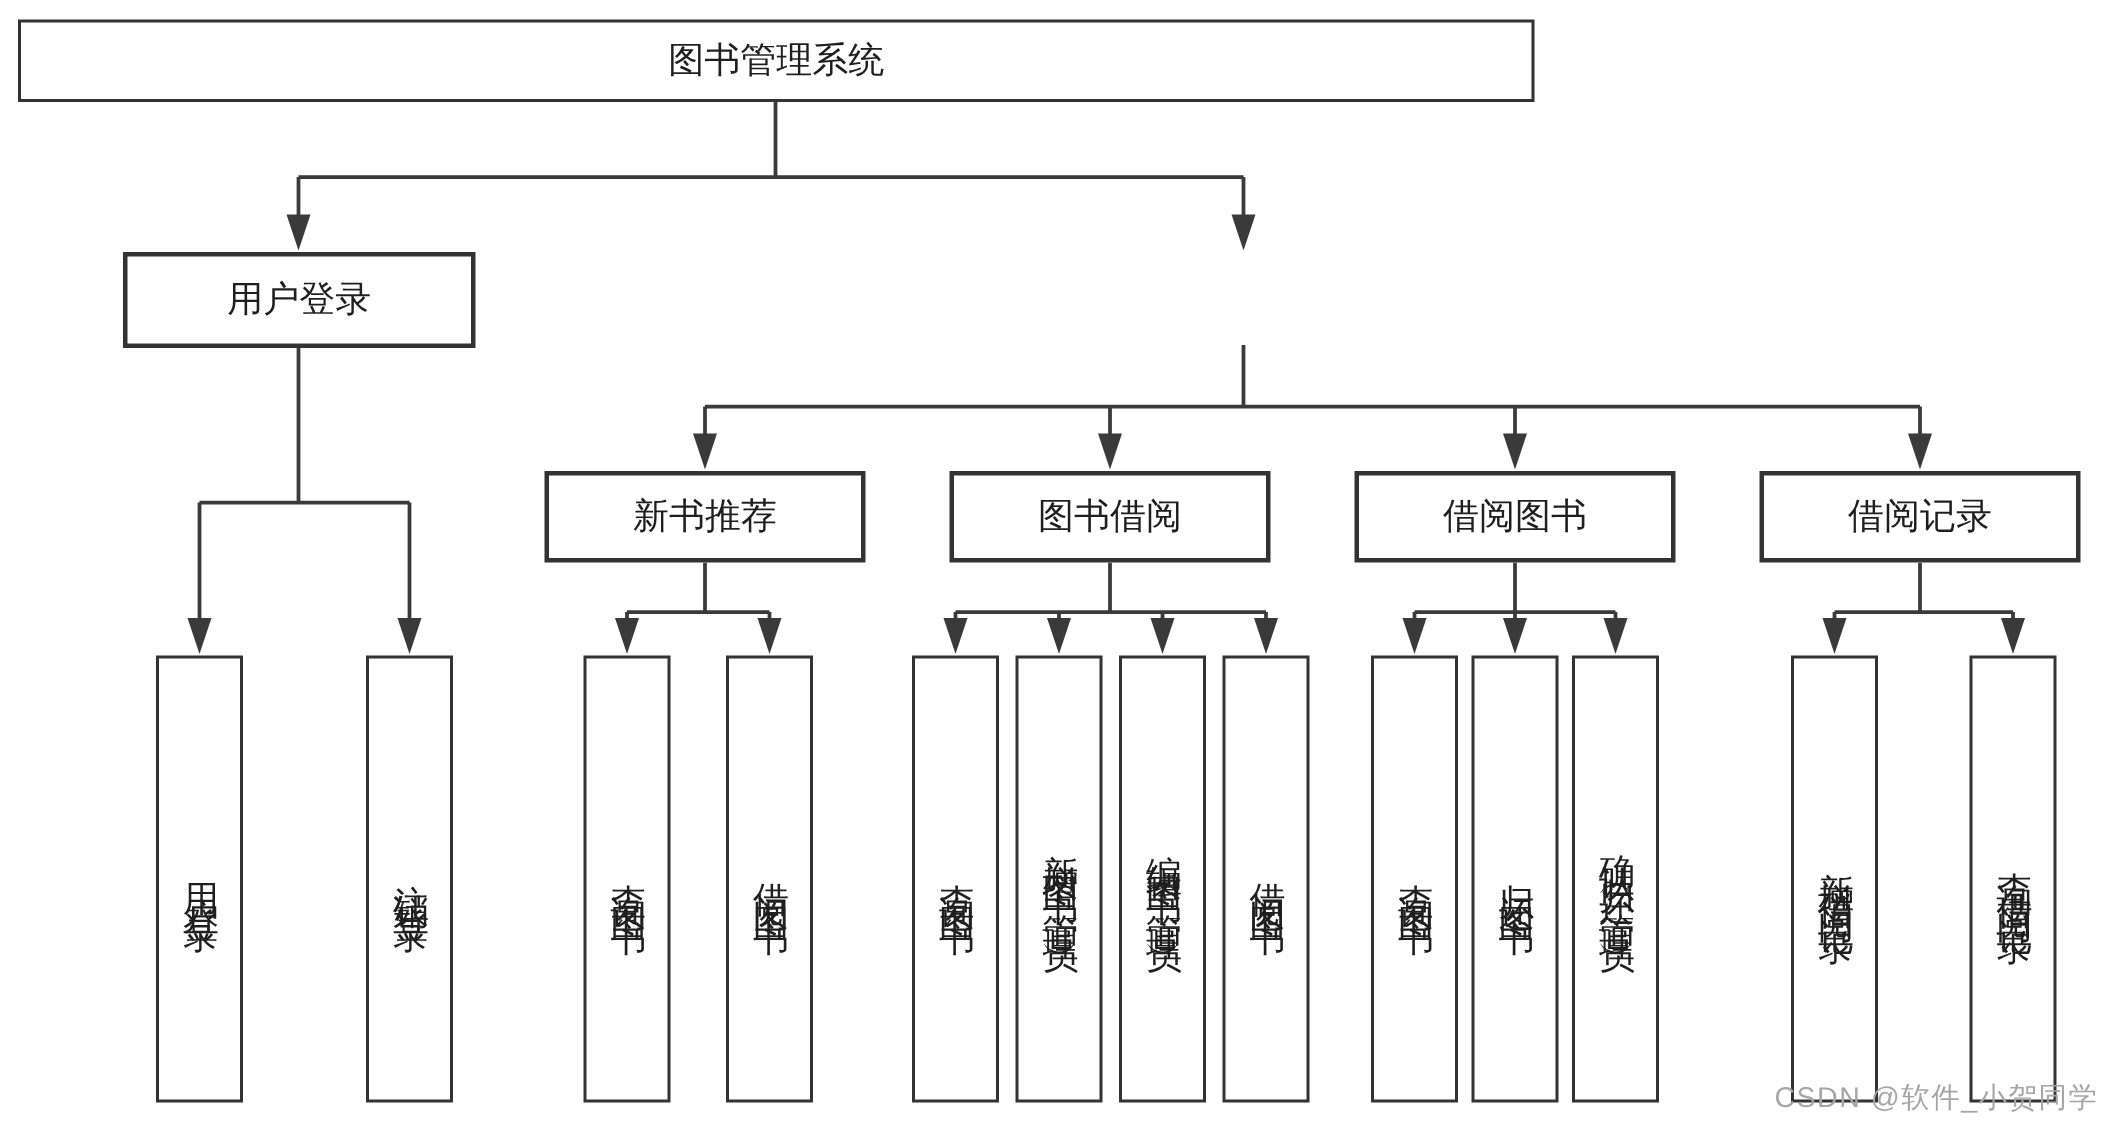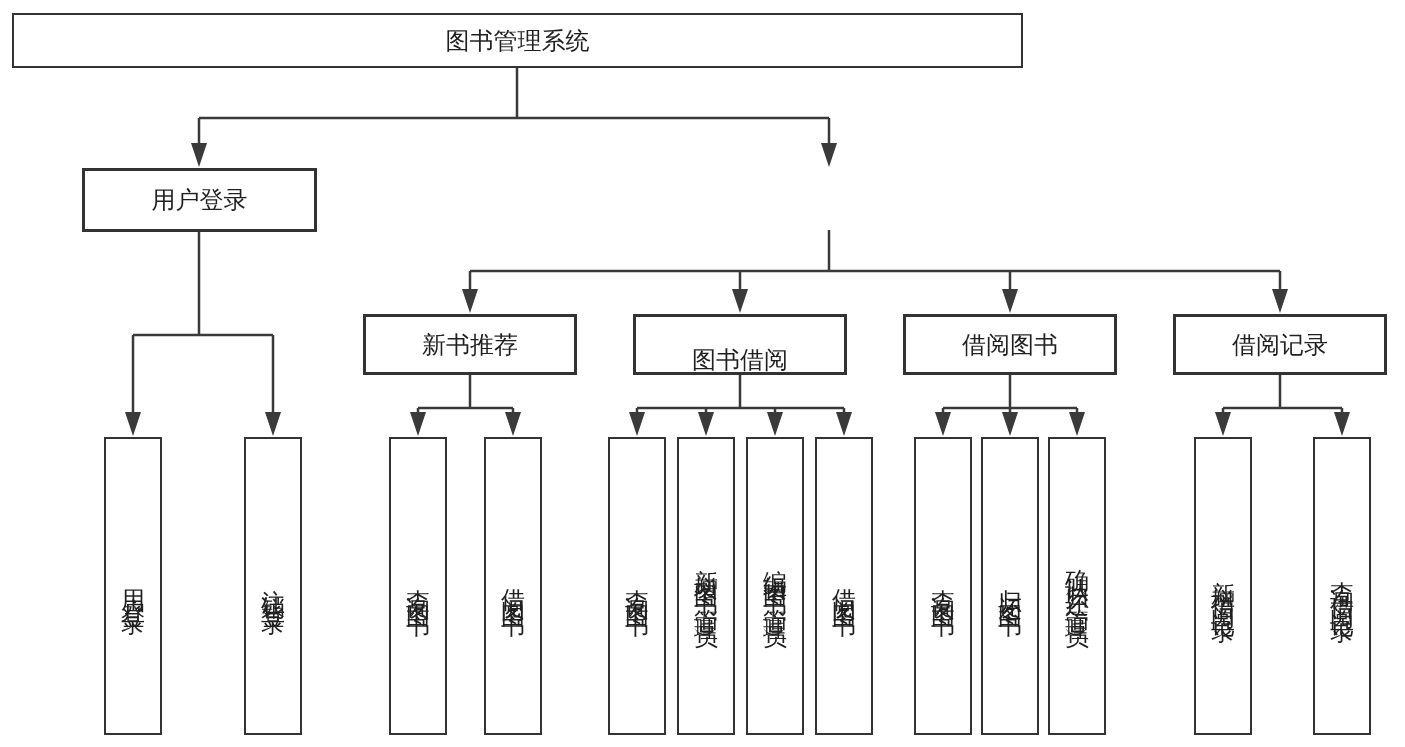--- a/index.html
+++ b/index.html
@@ -104,21 +104,21 @@
     <span>图书管理系统</span>
   </div>
 
   <div class="node" style="left:82px; top:168px; width:235px; height:64px;">
     <span>用户登录</span>
   </div>
 
   <div class="node" style="left:363px; top:314px; width:214px; height:61px;">
     <span>新书推荐</span>
   </div>
-  <div class="node" style="left:633px; top:314px; width:214px; height:61px;align-items:flex-end;">
+  <div class="node" style="left:633px; top:314px; width:214px; height:61px;">
     <span>图书借阅</span>
   </div>
   <div class="node" style="left:903px; top:314px; width:214px; height:61px;">
     <span>借阅图书</span>
   </div>
   <div class="node" style="left:1173px; top:314px; width:214px; height:61px;">
     <span>借阅记录</span>
   </div>
 
   <div class="node leaf" style="left:104px; top:437px; width:58px; height:298px;">
@@ -158,14 +158,15 @@
     <span class="vtxt">确认归还（管理员）</span>
   </div>
 
   <div class="node leaf" style="left:1194px; top:437px; width:58px; height:298px;">
     <span class="vtxt">新增借阅记录</span>
   </div>
   <div class="node leaf" style="left:1313px; top:437px; width:58px; height:298px;">
     <span class="vtxt">查询借阅记录</span>
   </div>
 
+  <div class="watermark">CSDN @软件_小贺同学</div>
 
 </div>
 
 </body></html>

